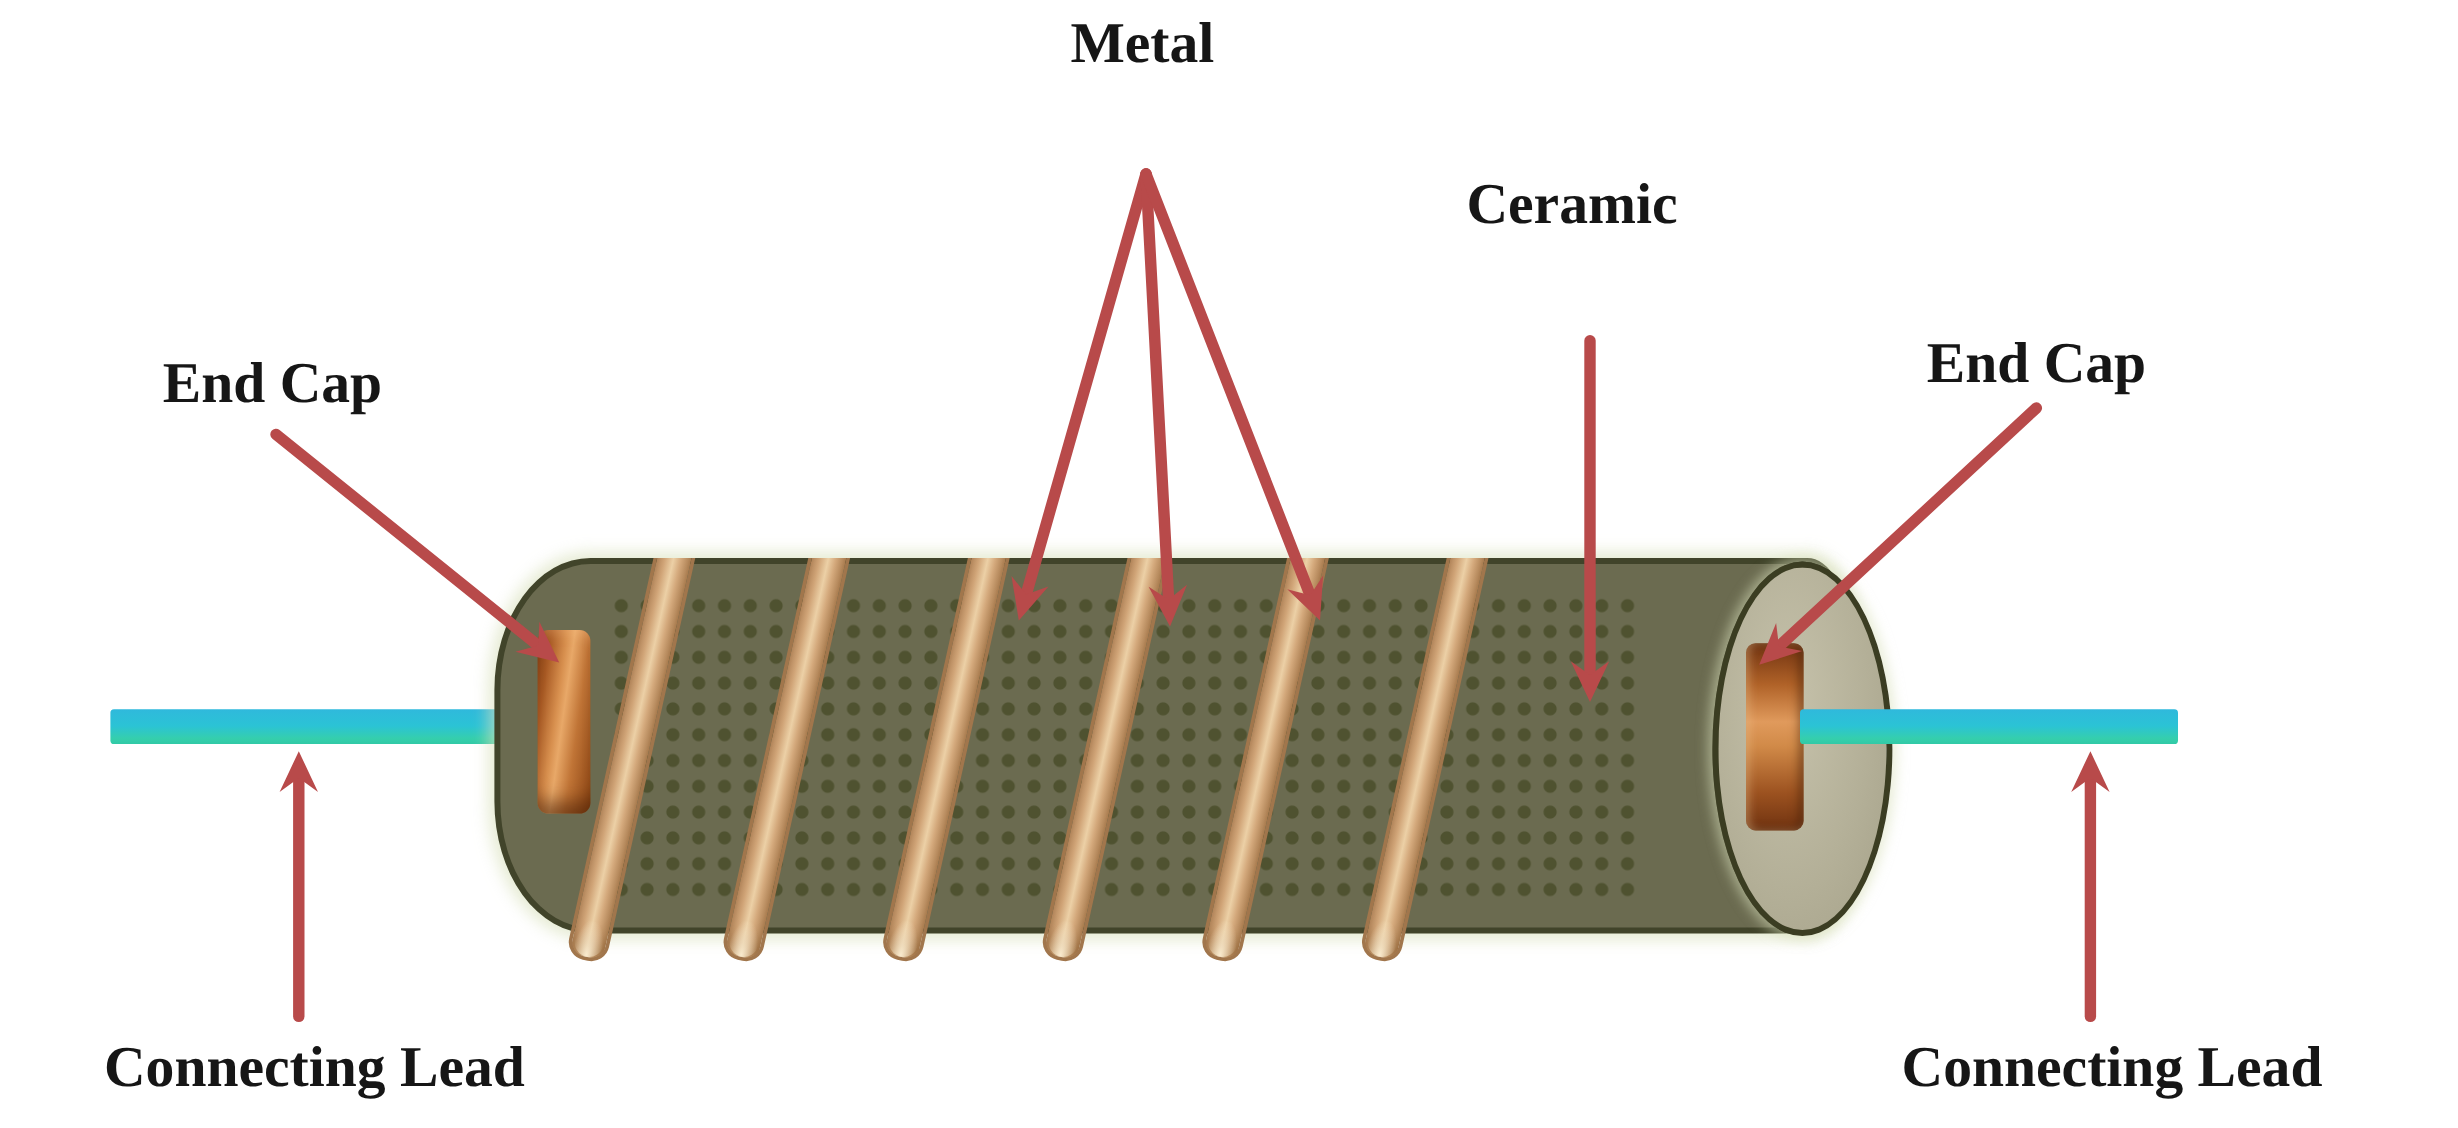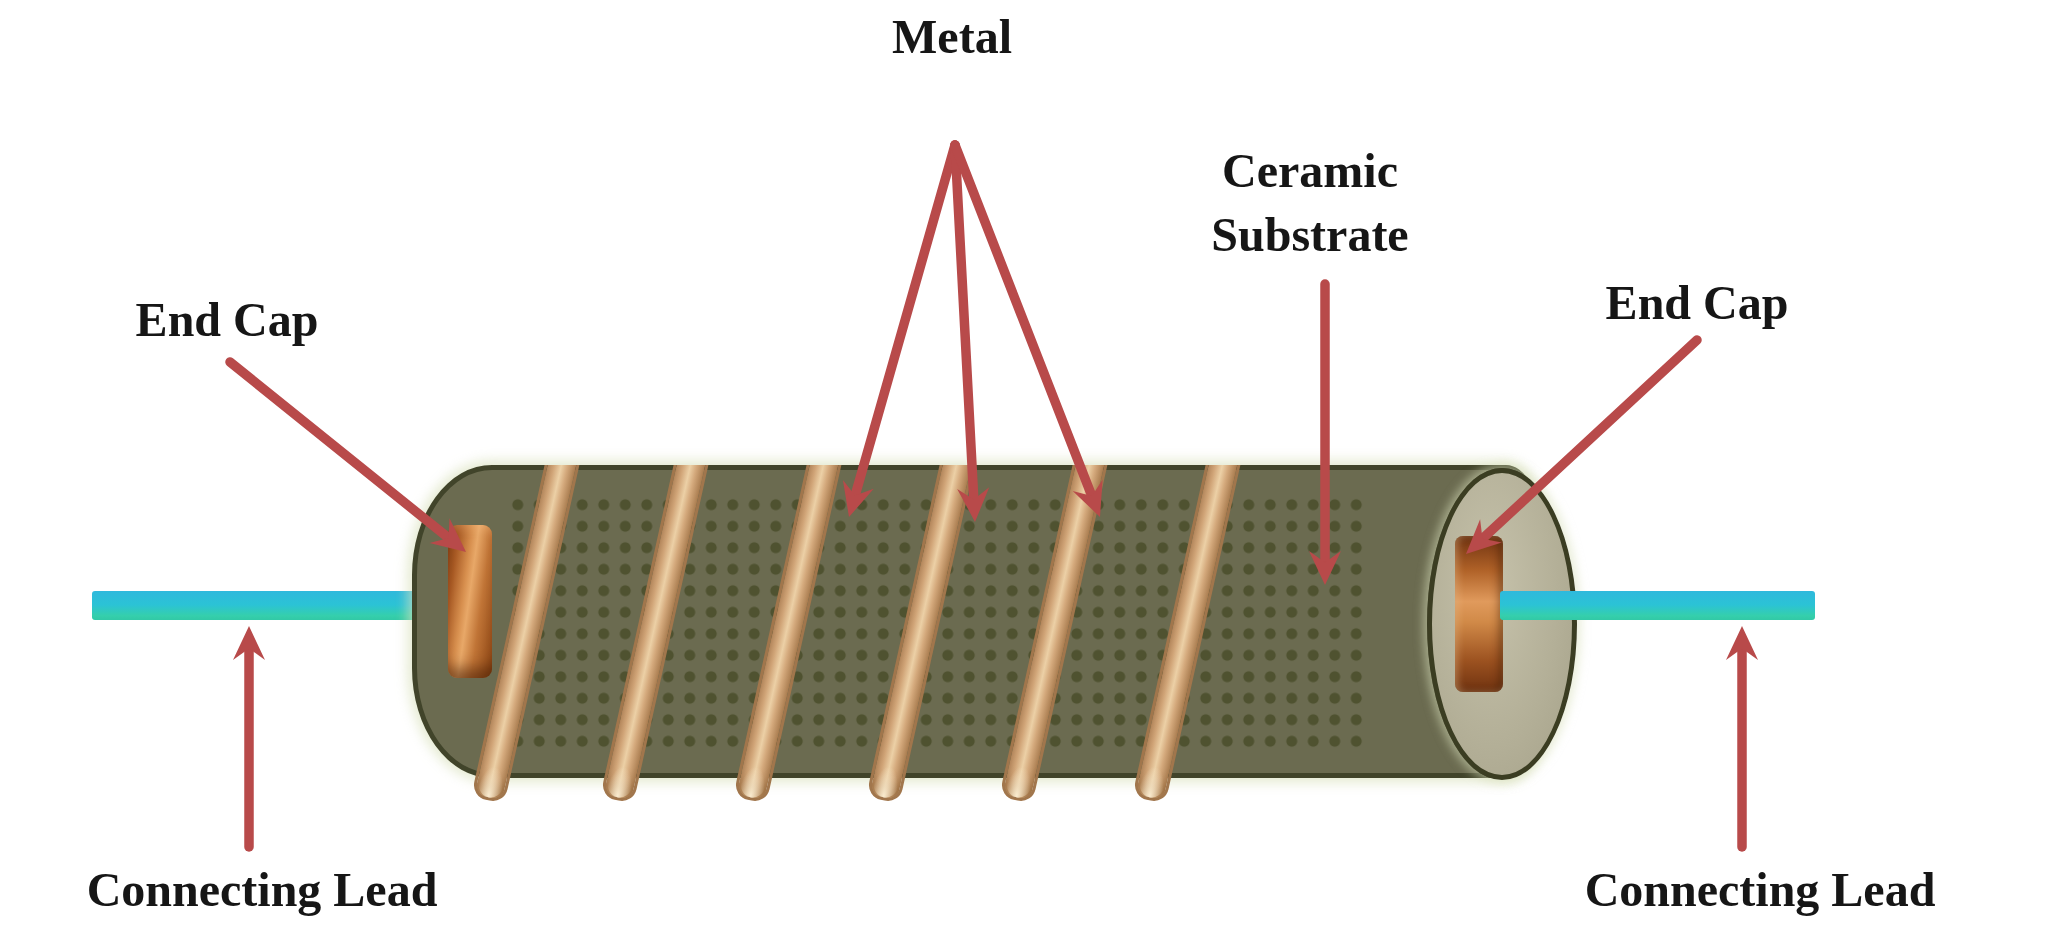--- a/index.html
+++ b/index.html
@@ -107,19 +107,18 @@
       <polygon points="249.0,626.0 265.0,660.0 249.0,648.4 233.0,660.0" fill="#b84a4a"></polygon>
       <line x1="1742" y1="847" x2="1742" y2="644.7" stroke="#b84a4a" stroke-width="9.5" stroke-linecap="round"></line>
       <polygon points="1742.0,626.0 1758.0,660.0 1742.0,648.4 1726.0,660.0" fill="#b84a4a"></polygon>
     </svg>
 
   <div class="label lbl-mof">
     <div>Metal</div>
   </div>
   <div class="label lbl-ceramic">
     <div>Ceramic</div>
-    <div>Substrate</div>
   </div>
   <div class="label lbl-endcap-left">End Cap</div>
   <div class="label lbl-endcap-right">End Cap</div>
   <div class="label lbl-lead-left">Connecting Lead</div>
   <div class="label lbl-lead-right">Connecting Lead</div>
 </div>
 
 </body></html>

